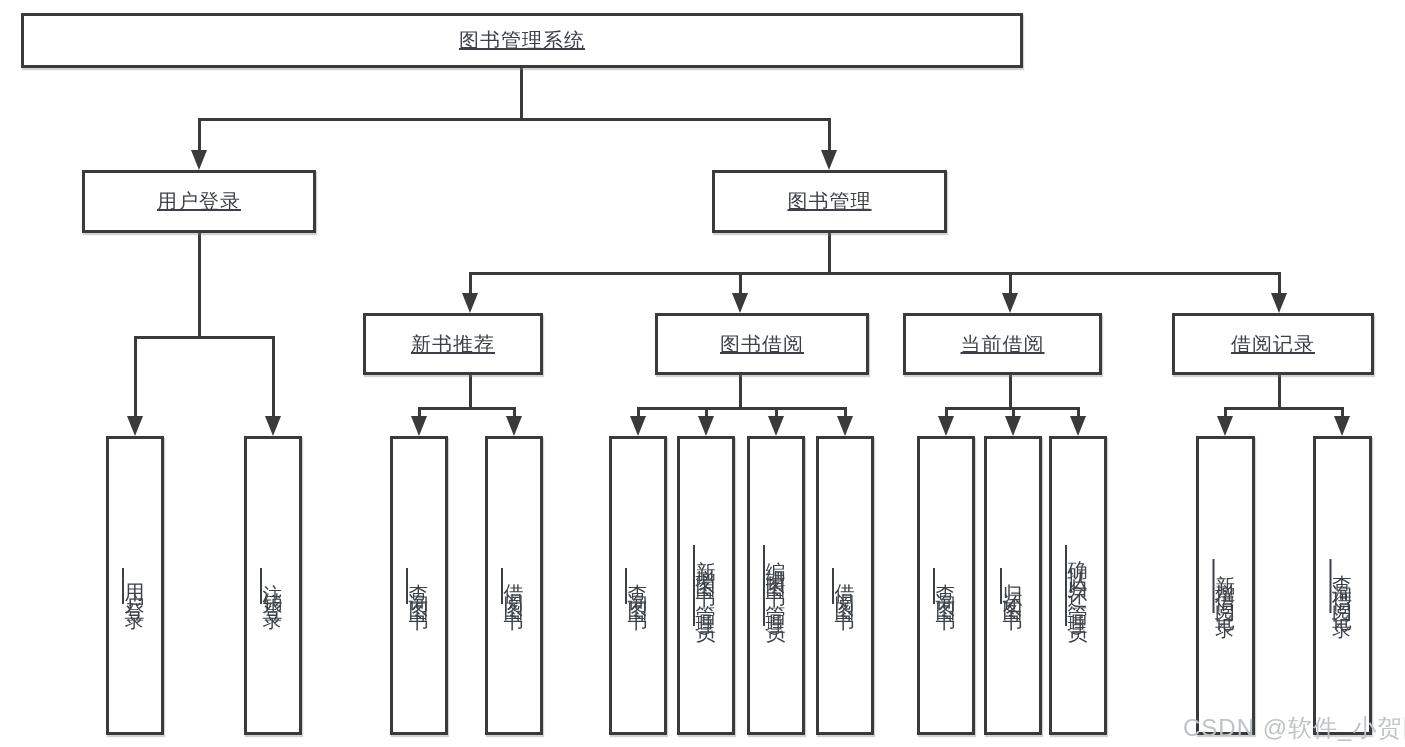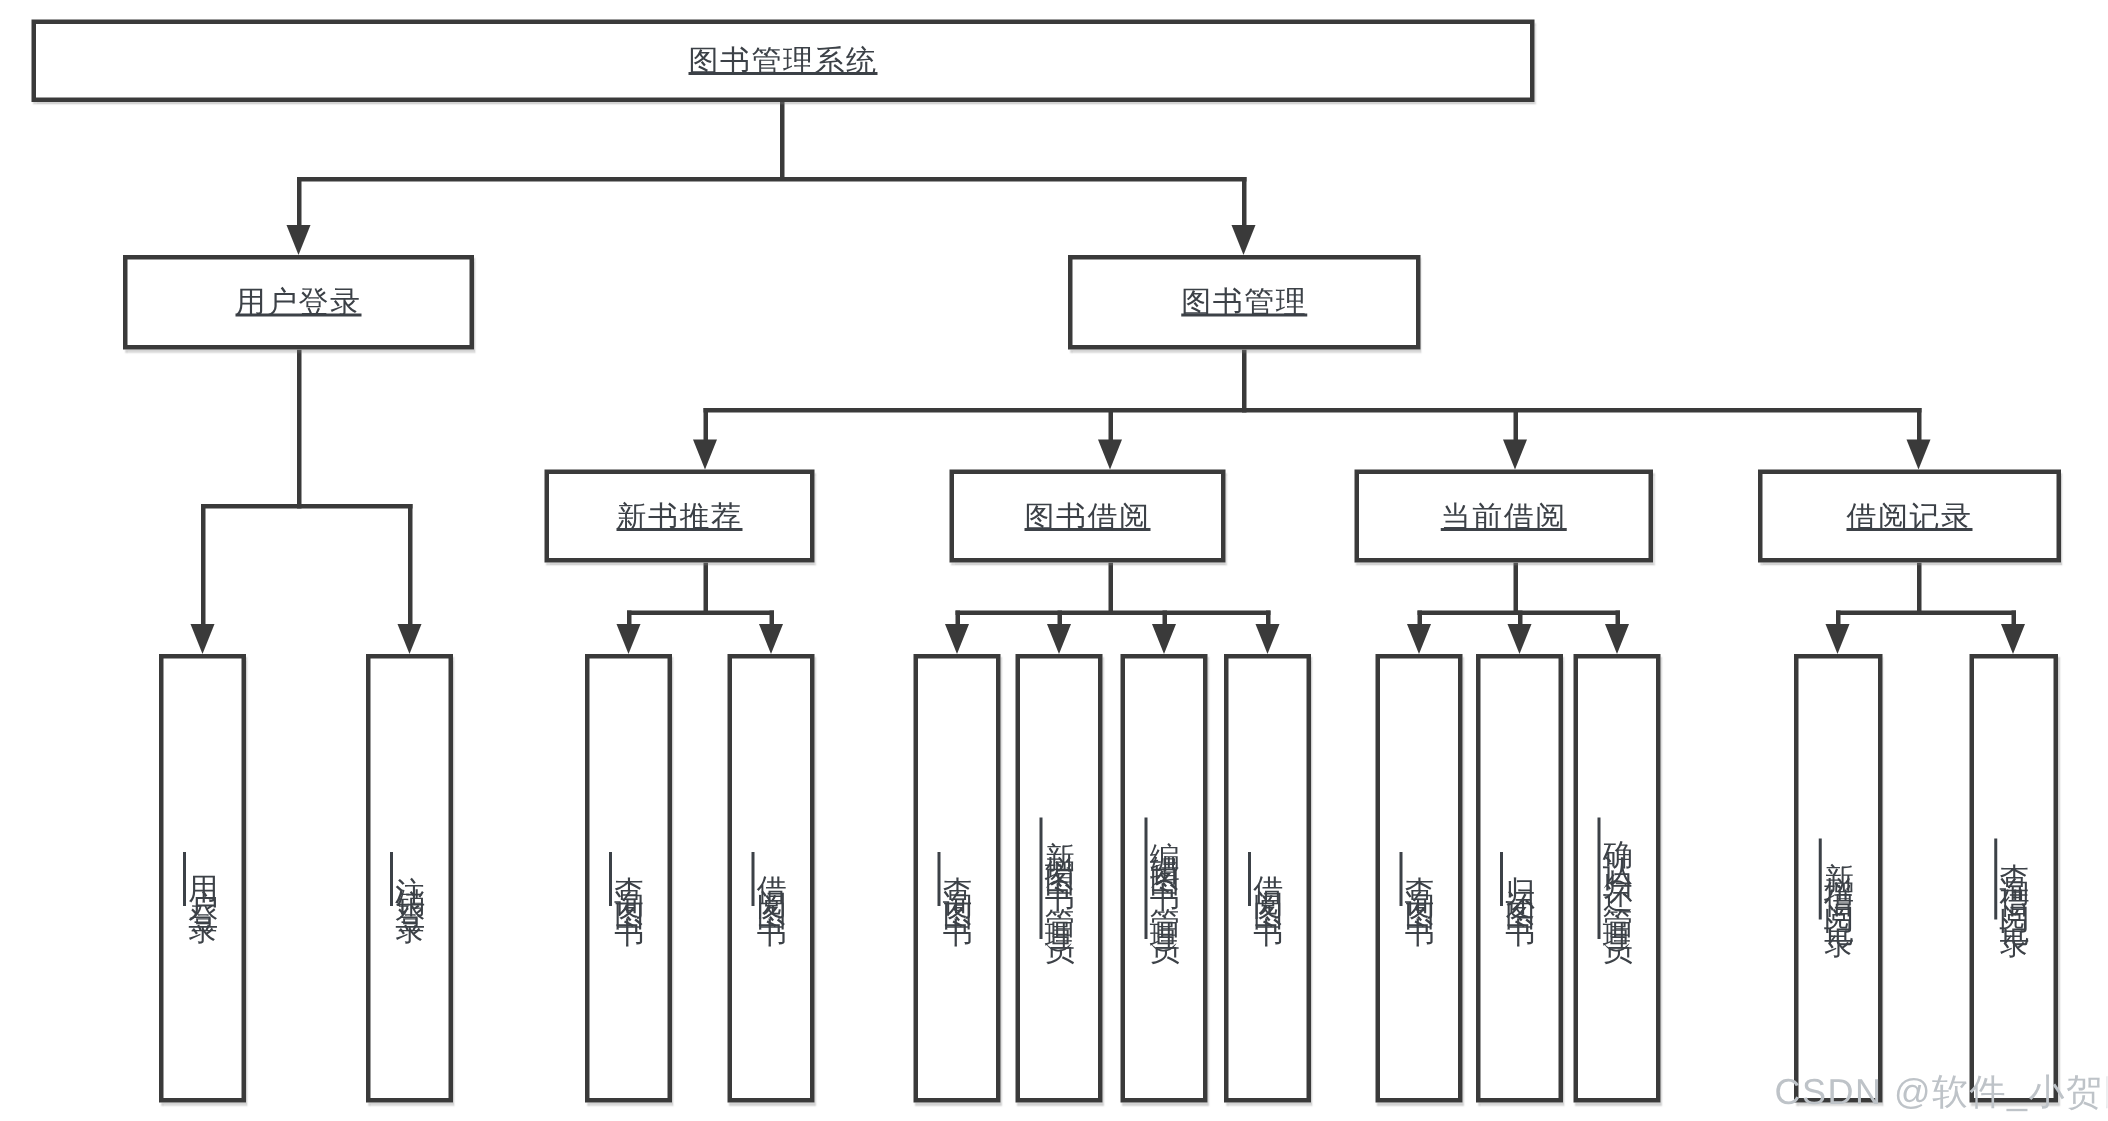--- a/index.html
+++ b/index.html
@@ -148,21 +148,21 @@
   </div>
 
   <div class="node" style="left:712px;top:170px;width:235px;height:63px">
     <span class="lbl">图书管理</span>
   </div>
 
   <div class="node" style="left:363px;top:313px;width:180px;height:62px">
     <span class="lbl">新书推荐</span>
   </div>
 
-  <div class="node" style="left:633px;top:313px;width:184px;height:62px">
+  <div class="node" style="left:655px;top:313px;width:214px;height:62px">
     <span class="lbl">图书借阅</span>
   </div>
 
   <div class="node" style="left:903px;top:313px;width:199px;height:62px">
     <span class="lbl">当前借阅</span>
   </div>
 
   <div class="node" style="left:1172px;top:313px;width:202px;height:62px">
     <span class="lbl">借阅记录</span>
   </div>

